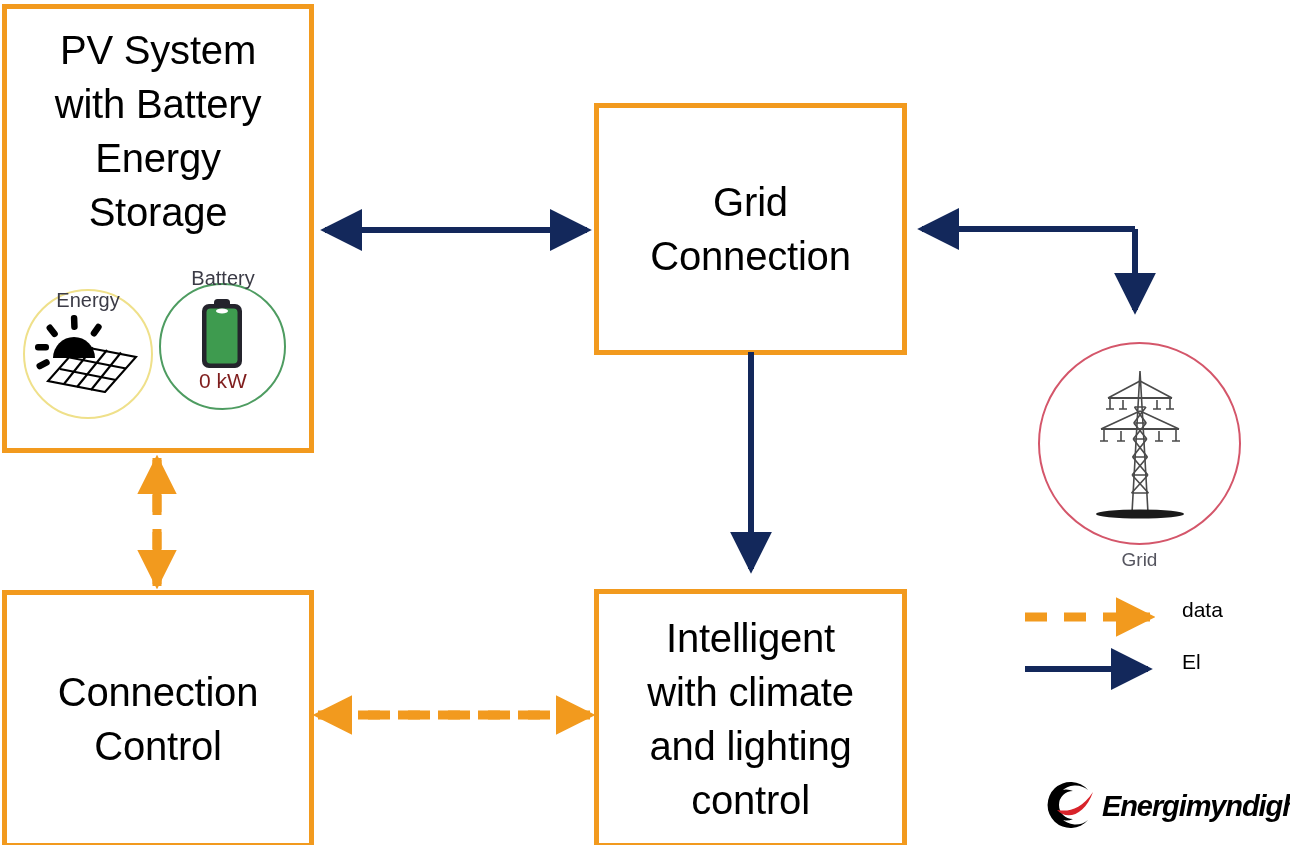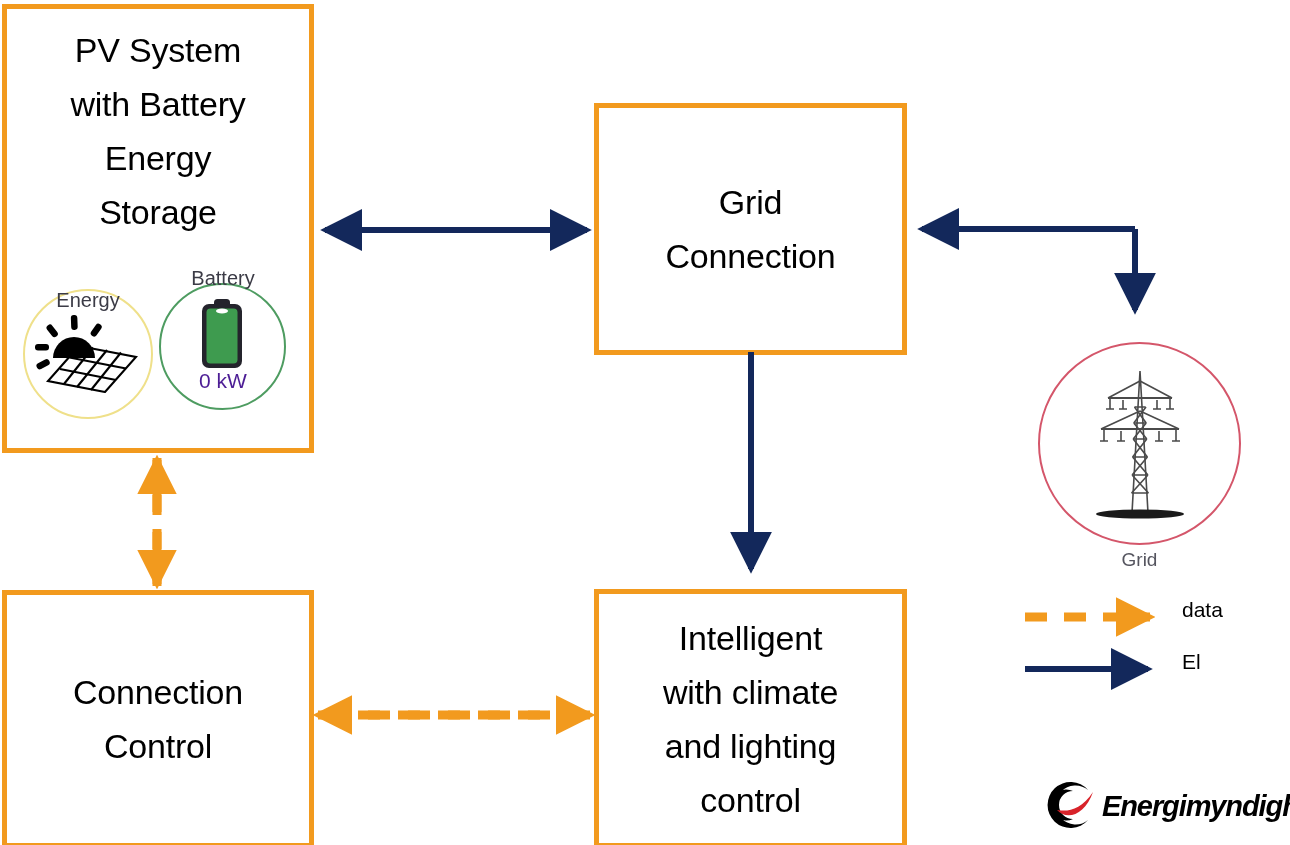--- a/index.html
+++ b/index.html
@@ -25,21 +25,21 @@
     box-sizing: border-box;
     border: 5px solid #F29A1E;
     background: #ffffff;
     display: flex;
     flex-direction: column;
     align-items: center;
   }
   .box-title {
     text-align: center;
     color: #000000;
-    font-size: 34px;
+    font-size: 40px;
     line-height: 54px;
     font-weight: 400;
     letter-spacing: -0.2px;
     white-space: pre-line;
   }
 
   #box-pv {
     left: 2px; top: 4px; width: 312px; height: 449px;
     justify-content: flex-start;
   }
@@ -89,21 +89,21 @@
     font-family: "Liberation Sans", sans-serif;
   }
   #solar-label { left: 11px; top: 28px; }
   #battery-label { left: 146px; top: 6px; }
   #battery-value {
     position: absolute;
     left: 146px; top: 108px;
     width: 140px;
     text-align: center;
     font-size: 21px;
-    color: #4c1d95;
+    color: #7f1d1d;
   }
   .gauge-icon { position: absolute; }
   #solar-icon { left: 26px; top: 52px; }
   #battery-icon { left: 190px; top: 38px; }
 
   
   #grid-circle {
     position: absolute;
     left: 1038px; top: 342px;
     width: 203px; height: 203px;

